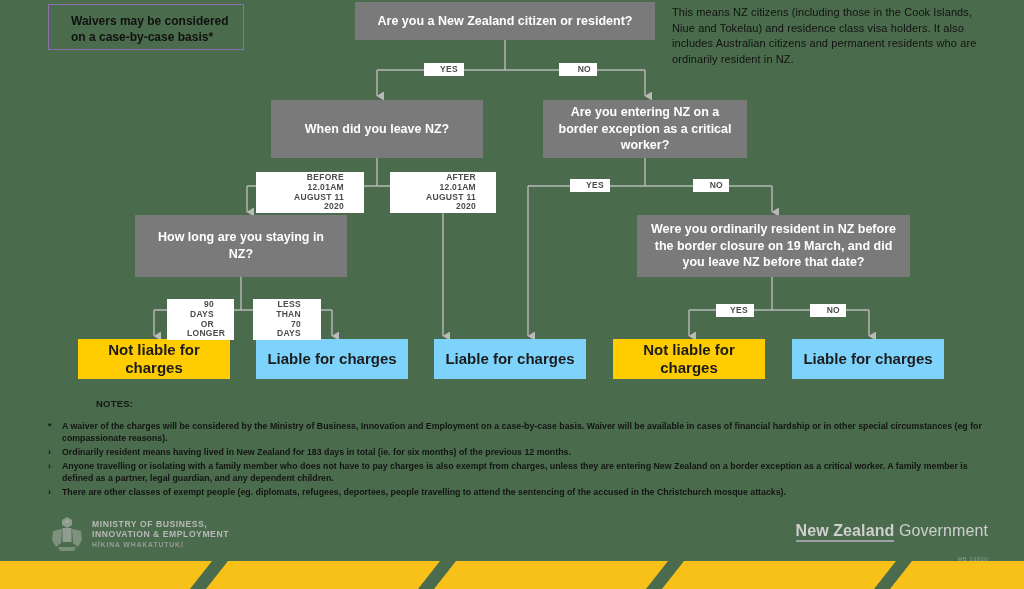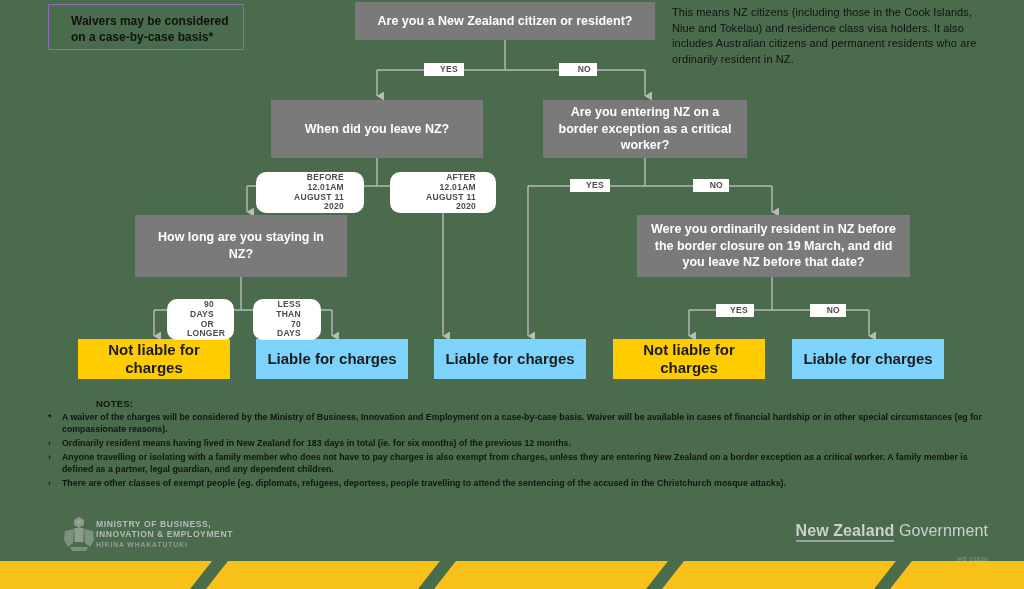--- a/index.html
+++ b/index.html
@@ -81,58 +81,59 @@
     color: #4b4b4b;
     font-size: 8.5px;
     font-weight: 700;
     letter-spacing: 0.3px;
     text-align: right;
     line-height: 1.25;
     padding: 1px 6px;
     box-sizing: border-box;
     white-space: pre-line;
   }
-  .elabel.two { line-height: 1.15; padding: 1px 20px; border-radius: 10px; }
+  .elabel.two { line-height: 1.15; padding: 1px 20px; }
 
   
   .notes {
     position: absolute;
     left: 48px;
     top: 398px;
     width: 940px;
     color: #141414;
     font-size: 8.8px;
     font-weight: 700;
     line-height: 1.32;
   }
   .notes-title {
     font-size: 9.4px;
     font-weight: 700;
-    margin-bottom: 2px;
+    margin-bottom: 11px;
     letter-spacing: 0.3px;
     padding-left: 48px;
   }
   .note-row {
     display: flex;
     margin-bottom: 2.5px;
   }
   .note-marker {
     width: 14px;
     flex: 0 0 14px;
     text-align: left;
   }
   .note-text { flex: 1 1 auto; }
 
   
   .footer-left {
     position: absolute;
-    left: 62px;
+    left: 50px;
     top: 516px;
     display: flex;
     align-items: center;
+    gap: 8px;
   }
   .crest { width: 34px; height: 36px; opacity: 0.85; }
   .mbie-text { line-height: 1.18; }
   .mbie-line1, .mbie-line2 {
     color: #b9b9b9;
     font-size: 8.6px;
     font-weight: 700;
     letter-spacing: 0.55px;
   }
   .mbie-line3 {

